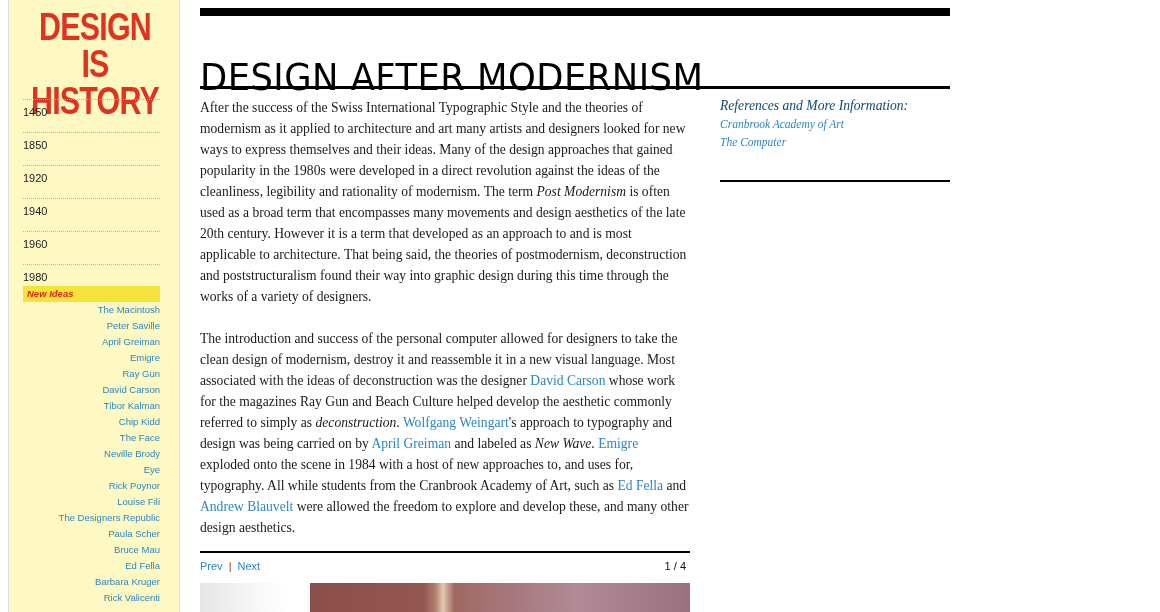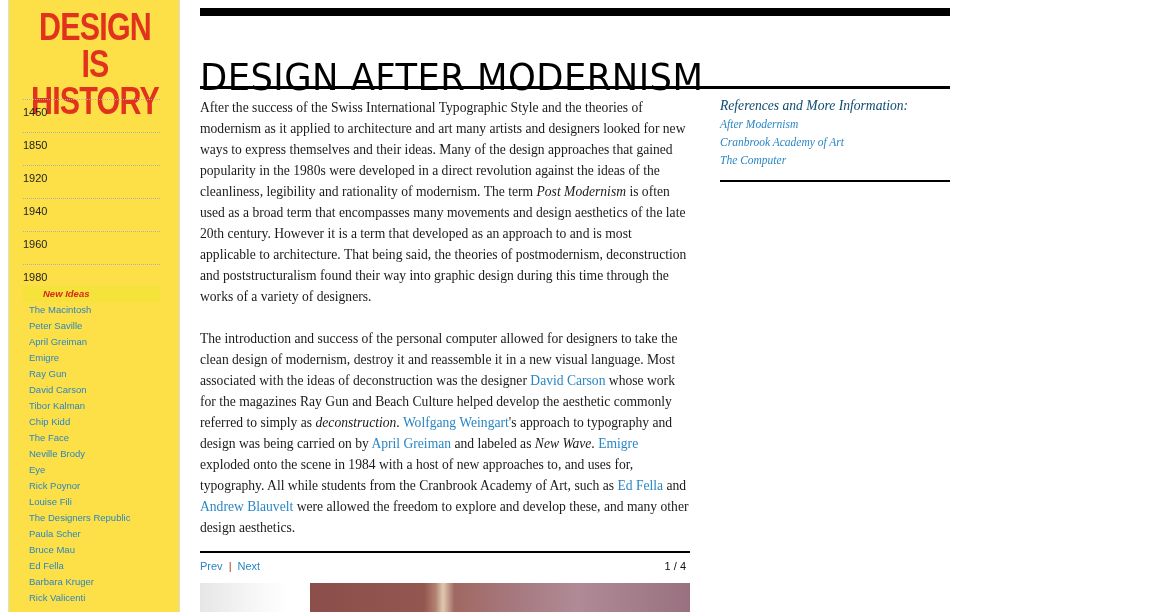--- a/index.html
+++ b/index.html
@@ -1,25 +1,25 @@
 <!DOCTYPE html>
 <html><head>
 <meta charset="utf-8">
 <style>
   html, body { margin:0; padding:0; background:#ffffff; }
   body { width:1160px; height:612px; overflow:hidden; position:relative; font-family:"Liberation Sans", sans-serif; }
 
-  .sidebar { position:absolute; left:8px; top:0; width:172px; height:612px; background:#fde047; border-left:1px solid #dcdcdc; border-right:1px solid #dcdcdc; box-sizing:border-box; }
+  .sidebar { position:absolute; left:8px; top:0; width:172px; height:612px; background:#fef9c3; border-left:1px solid #dcdcdc; border-right:1px solid #dcdcdc; box-sizing:border-box; }
   .logo { position:absolute; left:0; top:8px; width:172px; text-align:center; color:#e0321c; font-family:"Liberation Sans Narrow","Liberation Sans", sans-serif; font-weight:bold; font-size:39px; line-height:37px; letter-spacing:-1px; transform:scaleX(0.78); transform-origin:center top; }
   .eras { position:absolute; left:14px; top:99px; width:137px; }
   .era { border-top:1px dotted #b0b0b0; height:33px; box-sizing:border-box; padding-top:5px; font-size:11px; color:#222; }
   .era-label { display:block; line-height:14px; }
   .era.active { height:auto; }
-  .sub-current { display:block; margin-top:2px; background:#f5e33b; color:#d9261c; font-weight:bold; font-style:italic; font-size:9.5px; padding:1px 20px; height:14px; line-height:14px; }
-  .sub-list { list-style:none; margin:0; padding:0 0 0 6px; }
+  .sub-current { display:block; margin-top:2px; background:#f5e33b; color:#d9261c; font-weight:bold; font-style:italic; font-size:9.5px; padding:1px 4px; height:14px; line-height:14px; }
+  .sub-list { list-style:none; margin:0; padding:0 0 0 6px;text-align:right; }
   .sub-list li { font-size:9.5px; line-height:16px; color:#2a86c3; }
 
   .main { position:absolute; left:200px; top:0; width:750px; }
   .topbar { position:absolute; left:0; top:8px; width:750px; height:8px; background:#000; }
   .title { position:absolute; left:0; top:30px; font-size:38px; letter-spacing:0.5px; color:#000; white-space:nowrap; font-family:"DejaVu Sans", sans-serif; font-weight:normal; line-height:44px; transform:scaleX(0.93); transform-origin:left top; }
   .title-rule { position:absolute; left:0; top:86px; width:750px; height:3px; background:#000; }
 
   .article { position:absolute; left:0; top:97px; width:490px; font-family:"Liberation Serif", serif; font-size:13.6px; line-height:21px; color:#1a1a1a; }
   .article p { margin:0 0 21px 0; }
   .article a { color:#2a86c3; text-decoration:none; }
@@ -108,19 +108,18 @@
     <span class="count">1 / 4</span>
   </div>
   <div class="gallery">
     <div class="thumb-left"></div>
     <div class="photo"></div>
   </div>
 
   <aside class="refs">
     <div class="refs-title">References and More Information:</div>
     <ul class="refs-list">
-      <li>After Modernism</li>
       <li>Cranbrook Academy of Art</li>
       <li>The Computer</li>
     </ul>
   </aside>
   <div class="refs-rule"></div>
 </main>
 
 </body></html>

